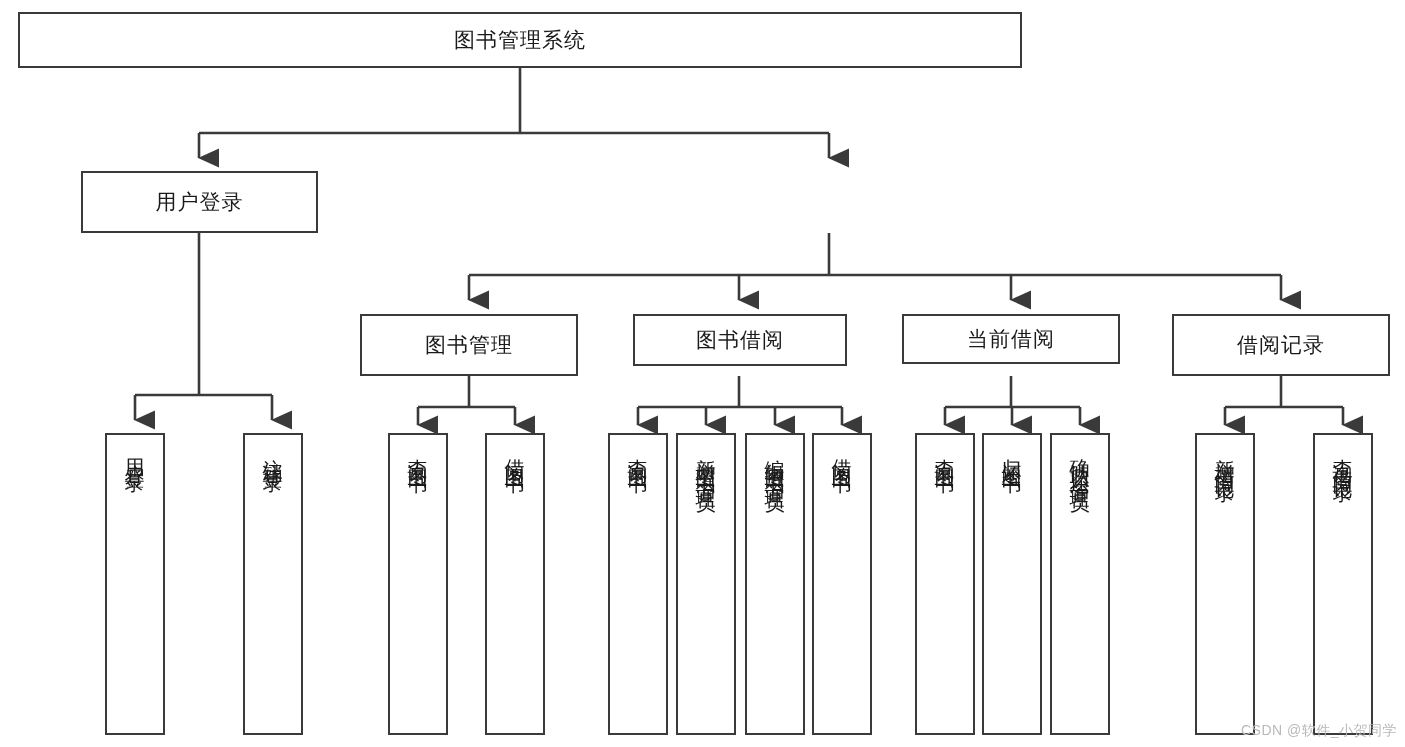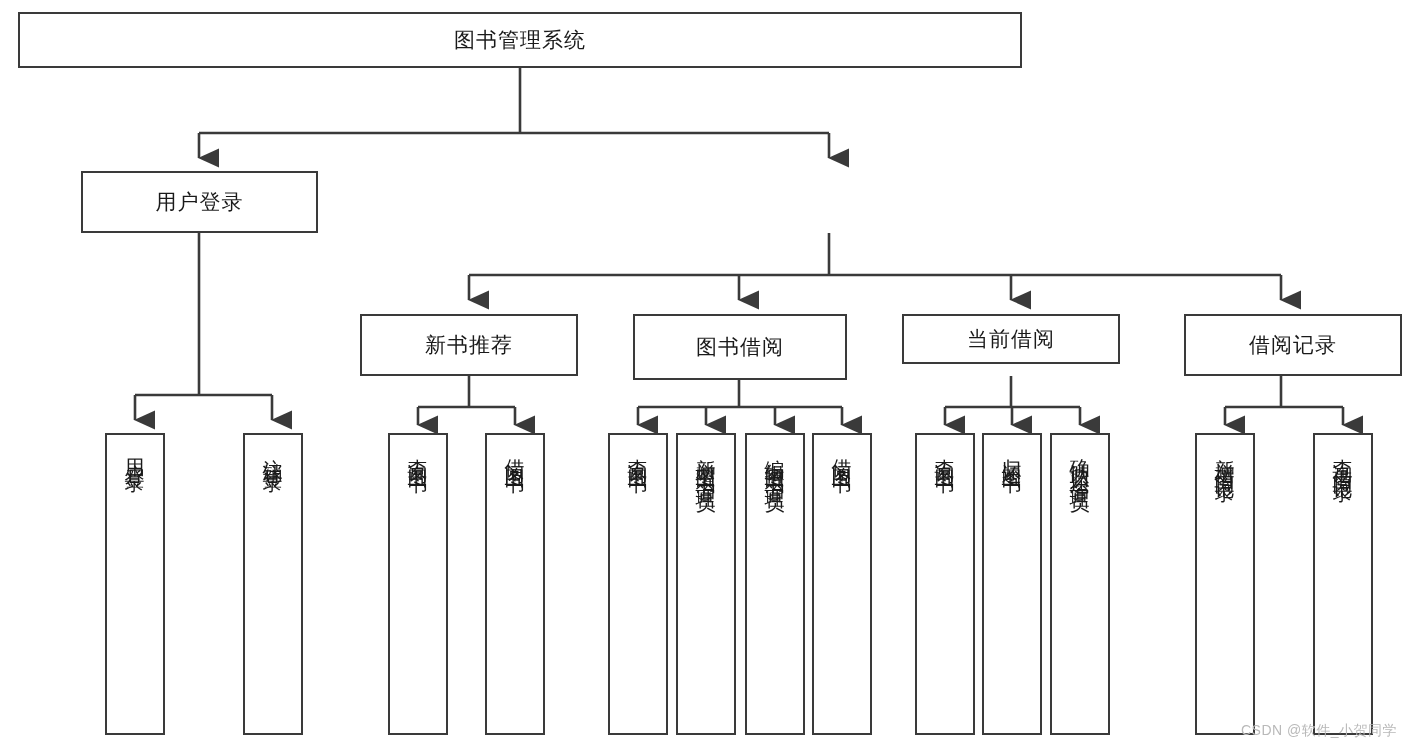--- a/index.html
+++ b/index.html
@@ -126,29 +126,29 @@
 
   <div class="node horiz" style="left:18px; top:12px; width:1004px; height:56px;">
     <span>图书管理系统</span>
   </div>
 
   <div class="node horiz" style="left:81px; top:171px; width:237px; height:62px;">
     <span>用户登录</span>
   </div>
 
   <div class="node horiz" style="left:360px; top:314px; width:218px; height:62px;">
-    <span>新书推荐</span>
+    <span>图书管理</span>
   </div>
-  <div class="node horiz" style="left:633px; top:314px; width:214px; height:66px;">
+  <div class="node horiz" style="left:633px; top:314px; width:214px; height:52px;">
     <span>图书借阅</span>
   </div>
   <div class="node horiz" style="left:902px; top:314px; width:218px; height:50px;">
     <span>当前借阅</span>
   </div>
-  <div class="node horiz" style="left:1172px; top:314px; width:218px; height:62px;margin-left:12px;">
+  <div class="node horiz" style="left:1172px; top:314px; width:218px; height:62px;">
     <span>借阅记录</span>
   </div>
 
   <div class="node vert" style="left:105px; top:433px; width:60px; height:302px;">
     <span class="vtext">用户登录</span>
   </div>
   <div class="node vert" style="left:243px; top:433px; width:60px; height:302px;">
     <span class="vtext">注销登录</span>
   </div>
 

